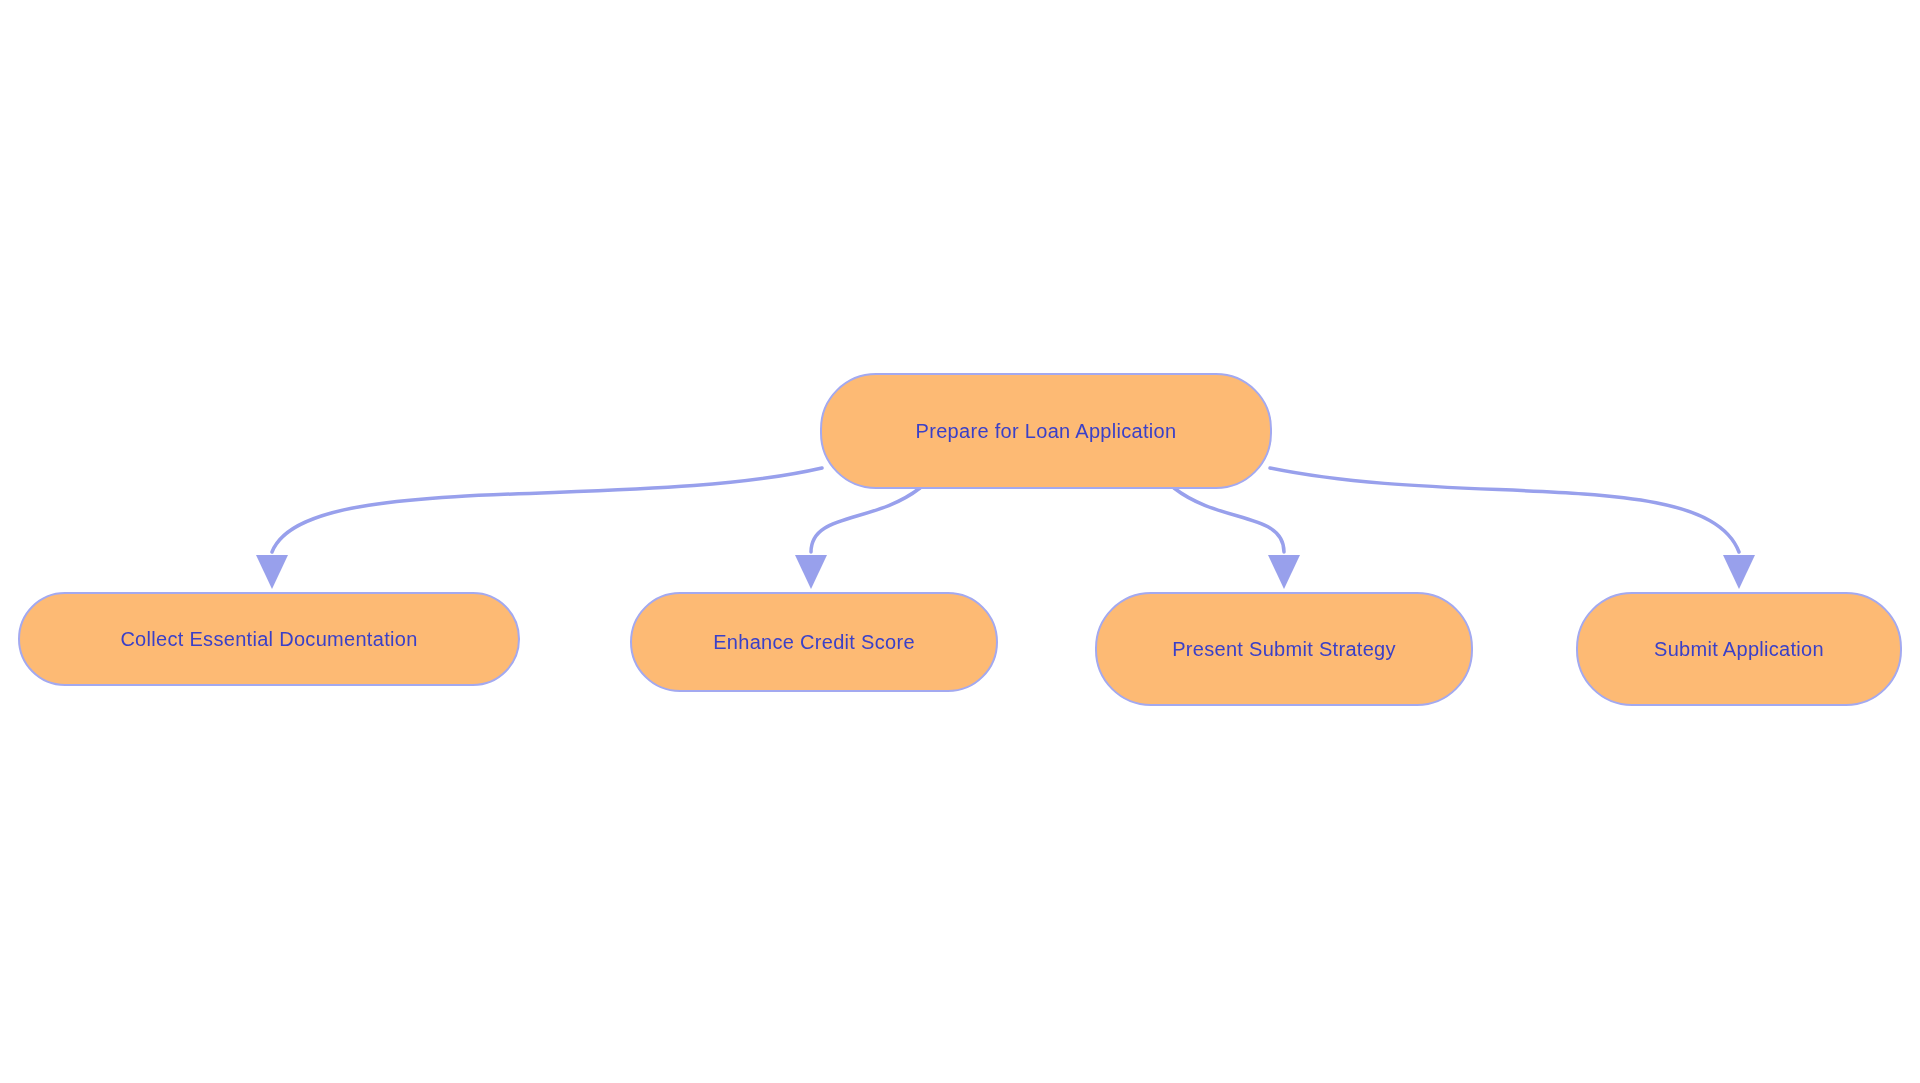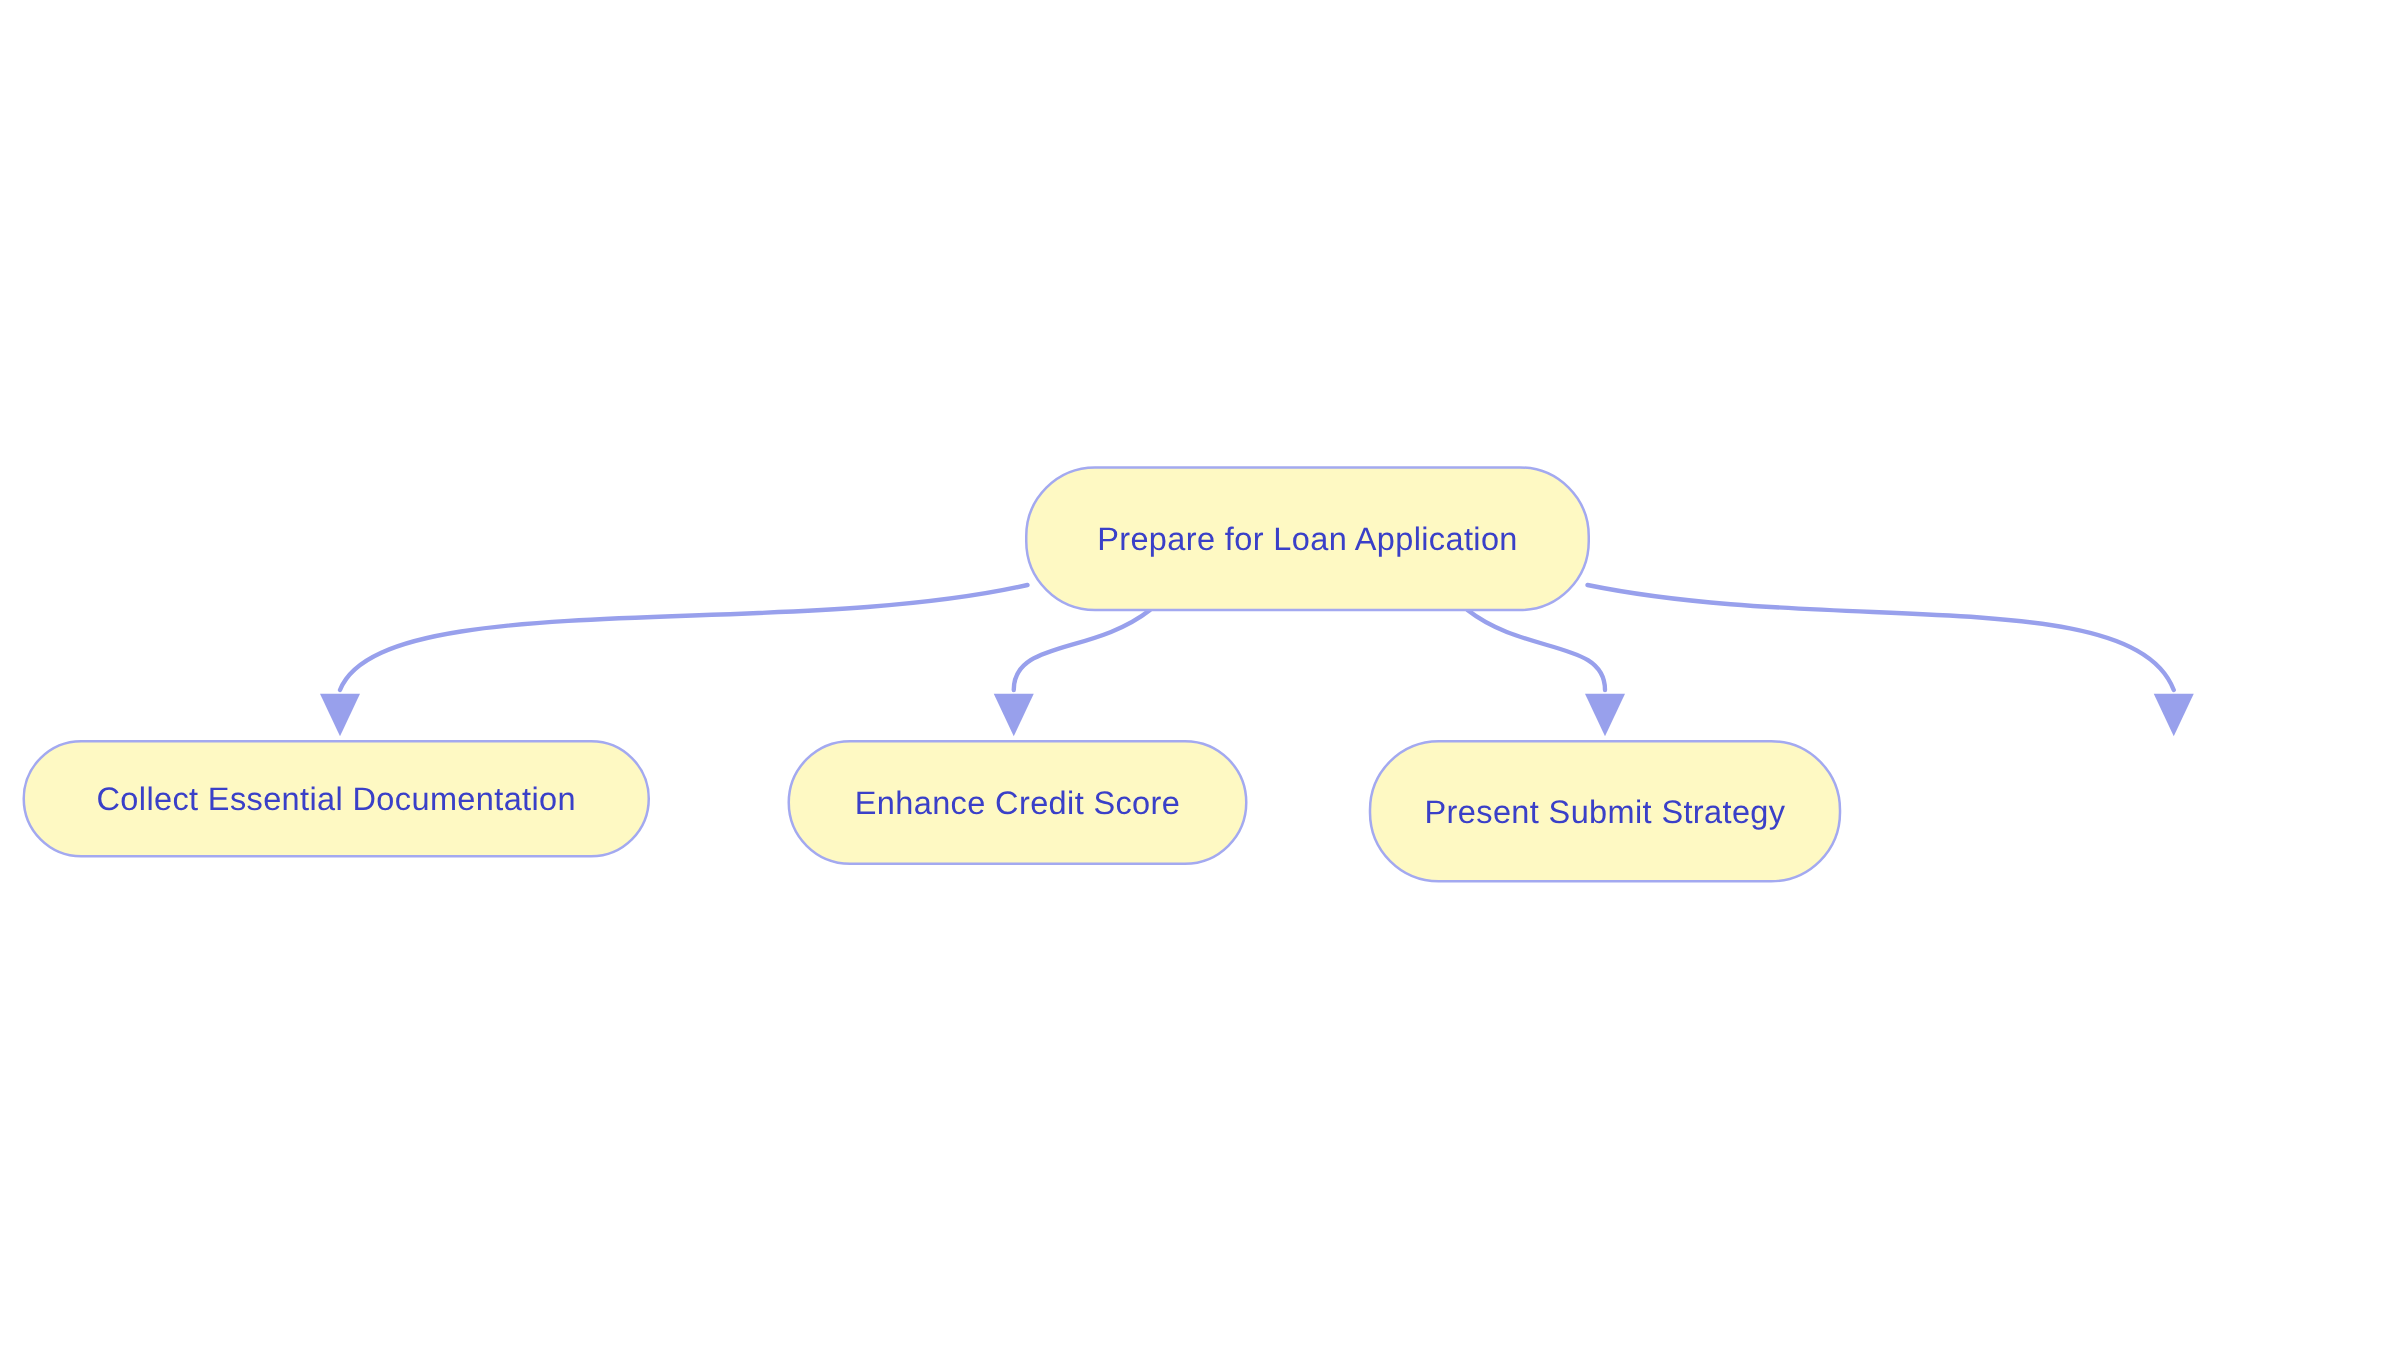--- a/index.html
+++ b/index.html
@@ -18,28 +18,28 @@
   .edges-layer {
     position: absolute;
     left: 0;
     top: 0;
     width: 1920px;
     height: 1083px;
   }
   .node {
     position: absolute;
     box-sizing: border-box;
-    background: #fef9c3;
+    background: #fdba74;
     border: 2px solid #a3a9f0;
     border-radius: 56px;
     display: flex;
     align-items: center;
     justify-content: center;
     color: #3a40c8;
-    font-size: 26px;
+    font-size: 20px;
     letter-spacing: 0.3px;
     white-space: nowrap;
     text-align: left;
   }
   .node-root   { left: 820px;  top: 373px; width: 452px; height: 116px; }
   .node-child1 { left: 18px;   top: 592px; width: 502px; height: 94px; }
   .node-child2 { left: 630px;  top: 592px; width: 368px; height: 100px; }
   .node-child3 { left: 1095px; top: 592px; width: 378px; height: 114px; }
   .node-child4 { left: 1576px; top: 592px; width: 326px; height: 114px; }
   .edge {
@@ -75,14 +75,17 @@
   </div>
 
   <div class="node node-child2">
     <span>Enhance Credit Score</span>
   </div>
 
   <div class="node node-child3">
     <span>Present Submit Strategy</span>
   </div>
 
+  <div class="node node-child4">
+    <span>Submit Application</span>
+  </div>
 
 </div>
 
 </body></html>

